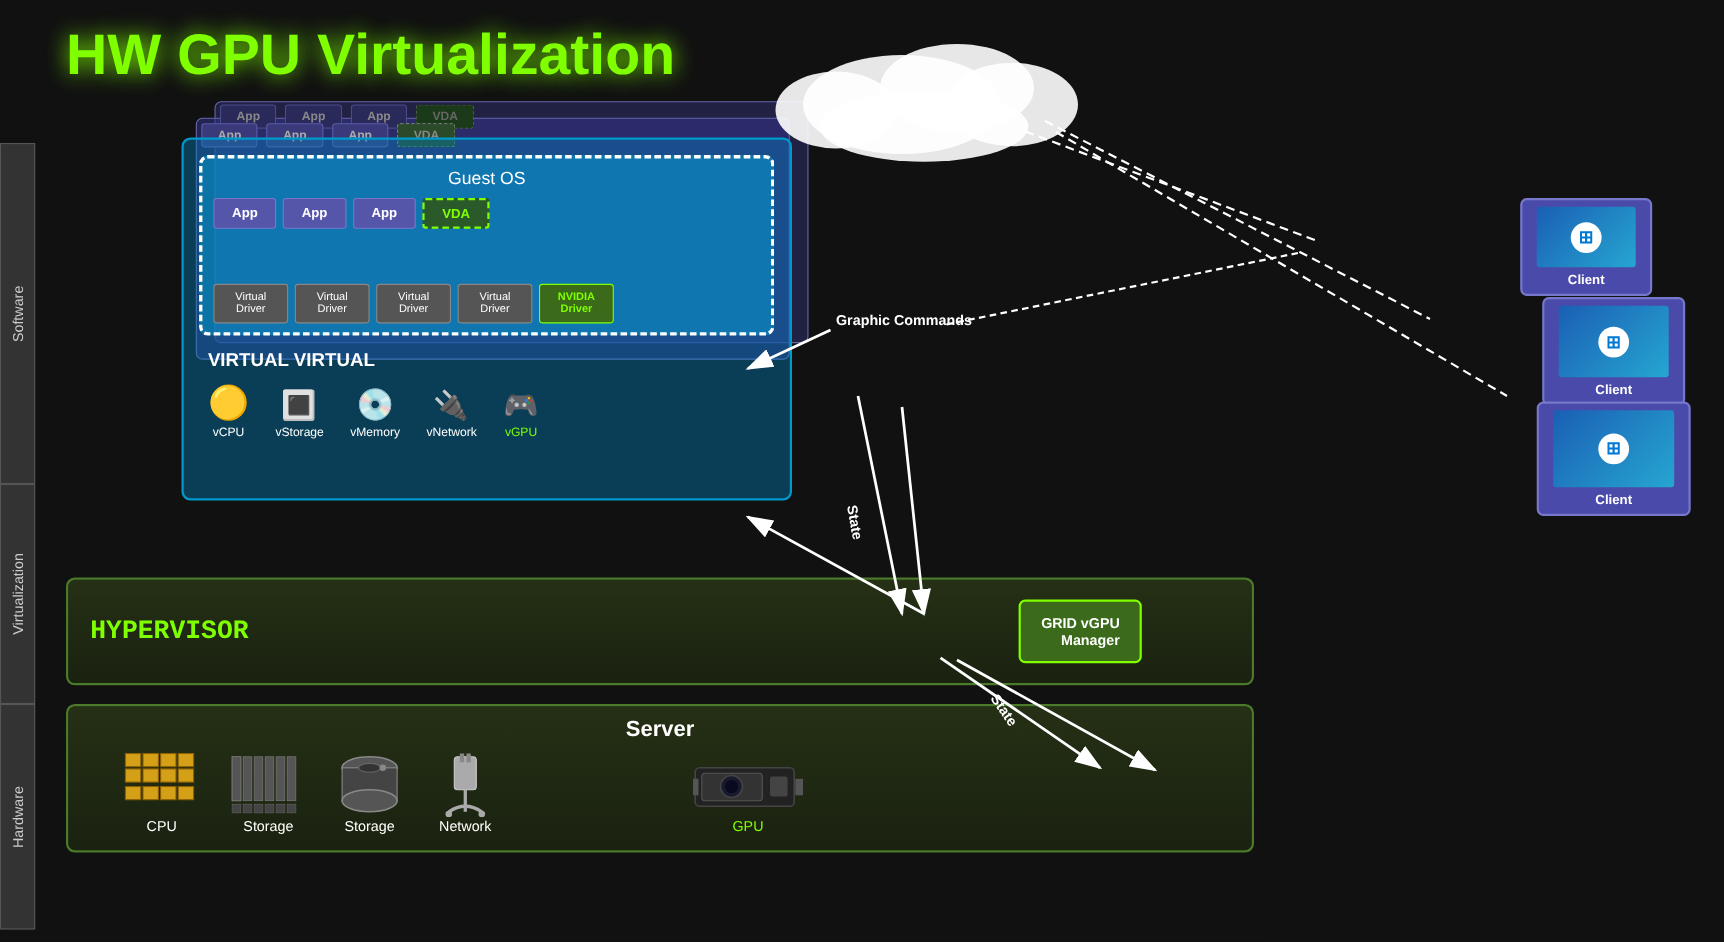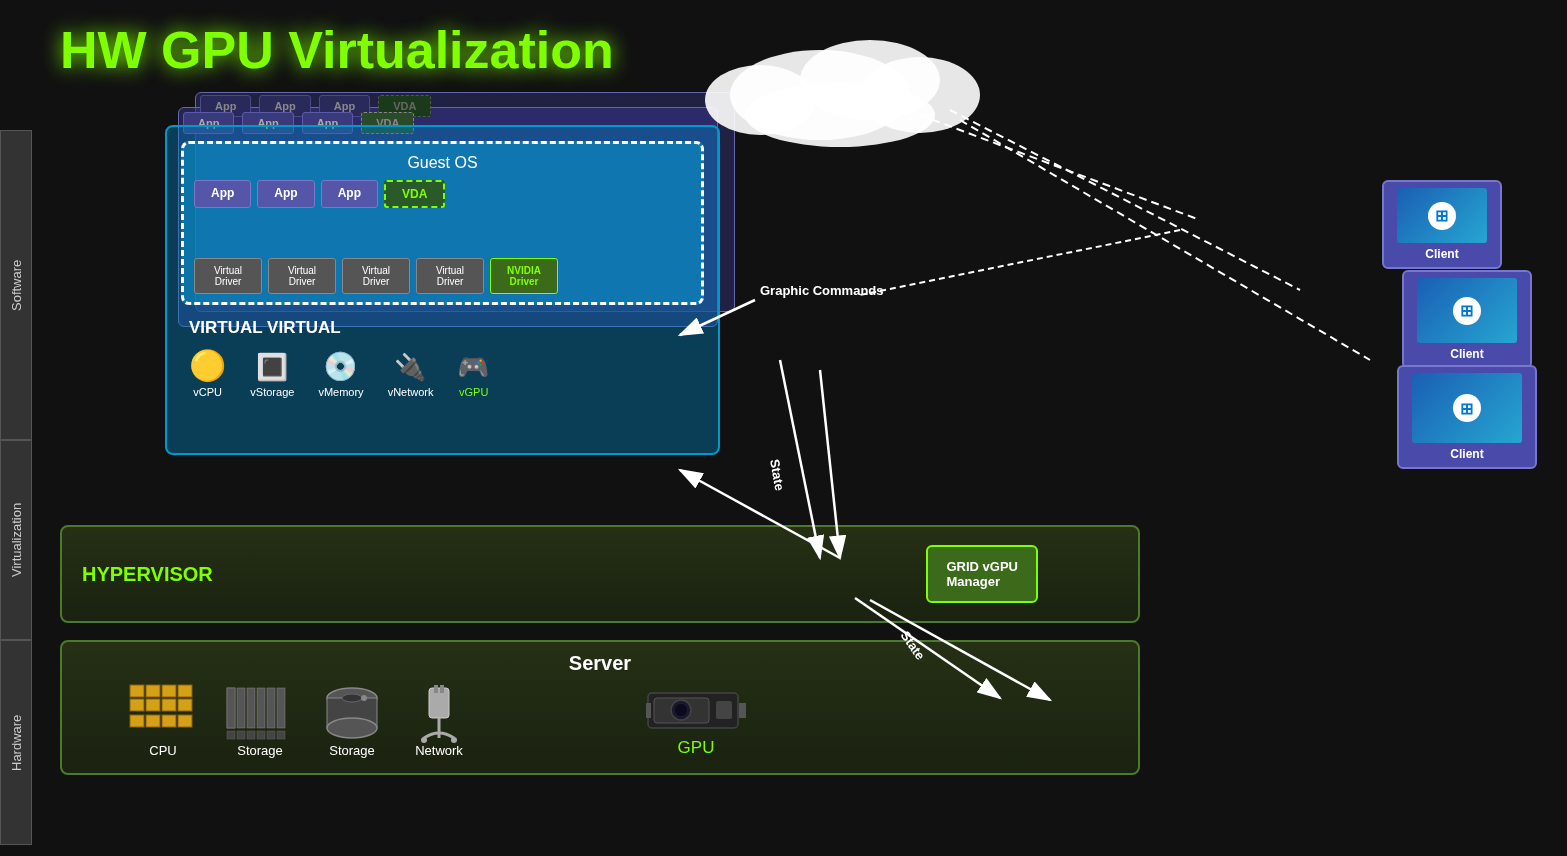--- a/index.html
+++ b/index.html
@@ -197,25 +197,25 @@
 <div style="position:absolute;top:365px;right:30px;z-index:6;">
   <div style="background:#4a4aaa;border:2px solid #7777cc;border-radius:6px;color:white;font-size:12px;font-weight:bold;padding:6px 12px;text-align:center;width:140px;">
     <div style="background:linear-gradient(135deg,#1a5fb4,#26a6d1);width:110px;height:70px;border-radius:3px;margin:0 auto 4px;display:flex;align-items:center;justify-content:center;">
       <div style="background:white;border-radius:50%;width:28px;height:28px;display:flex;align-items:center;justify-content:center;color:#0078d4;font-size:16px;">⊞</div>
     </div>
     <div>Client</div>
   </div>
 </div>
 
 <div style="position:absolute;top:525px;left:60px;width:1080px;background:linear-gradient(180deg,#253015,#1a2210);border:2px solid #4a7a2a;border-radius:8px;padding:18px 20px;display:flex;align-items:center;z-index:4;">
-  <div style="color:#7FFF00;font-size:20px;font-weight:bold;flex:1;">HYPERVISOR</div>
-  <div style="background:#3a6a1a;border:2px solid #7FFF00;border-radius:6px;color:white;font-size:13px;font-weight:bold;padding:12px 18px;text-align:left;margin-left:auto;margin-right:80px;">GRID vGPU<br>Manager</div>
-</div>
-
-<div style="position:absolute;top:640px;left:60px;width:1080px;background:linear-gradient(180deg,#253015,#1a2210);border:2px solid #4a7a2a;border-radius:8px;padding:10px 36px 15px;z-index:4;">
+  <div style="color:#7FFF00;font-size:24px;font-weight:bold;flex:1;font-family:Liberation Mono, monospace;">HYPERVISOR</div>
+  <div style="background:#3a6a1a;border:2px solid #7FFF00;border-radius:6px;color:white;font-size:13px;font-weight:bold;padding:12px 18px;text-align:right;margin-left:auto;margin-right:80px;">GRID vGPU<br>Manager</div>
+</div>
+
+<div style="position:absolute;top:640px;left:60px;width:1080px;background:linear-gradient(180deg,#253015,#1a2210);border:2px solid #4a7a2a;border-radius:8px;padding:10px 20px 15px;z-index:4;">
   <div style="color:white;font-size:20px;font-weight:bold;text-align:center;margin-bottom:8px;">Server</div>
   <div style="display:flex;gap:27px;align-items:flex-end;padding-left:30px;">
 
     <div style="display:flex;flex-direction:column;align-items:center;color:white;font-size:13px;">
       <svg width="70" height="60" viewBox="0 0 70 60">
         <rect x="2" y="2" width="14" height="12" fill="#d4a017" stroke="#8a6000" stroke-width="1"></rect>
         <rect x="18" y="2" width="14" height="12" fill="#d4a017" stroke="#8a6000" stroke-width="1"></rect>
         <rect x="34" y="2" width="14" height="12" fill="#d4a017" stroke="#8a6000" stroke-width="1"></rect>
         <rect x="50" y="2" width="14" height="12" fill="#d4a017" stroke="#8a6000" stroke-width="1"></rect>
         <rect x="2" y="16" width="14" height="12" fill="#d4a017" stroke="#8a6000" stroke-width="1"></rect>
@@ -268,21 +268,21 @@
         <rect x="25" y="2" width="4" height="8" fill="#888"></rect>
         <rect x="31" y="2" width="4" height="8" fill="#888"></rect>
         <path d="M30 35 L30 55" stroke="#aaa" stroke-width="3"></path>
         <path d="M15 55 Q30 45 45 55" fill="none" stroke="#aaa" stroke-width="3"></path>
         <circle cx="15" cy="57" r="3" fill="#aaa"></circle>
         <circle cx="45" cy="57" r="3" fill="#aaa"></circle>
       </svg>
       <div>Network</div>
     </div>
 
-    <div style="display:flex;flex-direction:column;align-items:center;font-size:17px;margin-left:150px;">
+    <div style="display:flex;flex-direction:column;align-items:center;font-size:13px;margin-left:150px;">
       <svg width="100" height="55" viewBox="0 0 100 55">
         <rect x="2" y="10" width="90" height="35" rx="4" fill="#222" stroke="#444" stroke-width="1.5"></rect>
         <rect x="8" y="15" width="55" height="25" rx="3" fill="#333" stroke="#555" stroke-width="1"></rect>
         <circle cx="35" cy="27" r="10" fill="#1a1a2e" stroke="#444" stroke-width="1.5"></circle>
         <circle cx="35" cy="27" r="6" fill="#0a0a1e"></circle>
         <rect x="70" y="18" width="16" height="18" rx="2" fill="#444"></rect>
         <rect x="0" y="20" width="5" height="15" fill="#555"></rect>
         <rect x="93" y="20" width="7" height="15" fill="#555"></rect>
       </svg>
       <div style="color:#7FFF00;">GPU</div>

